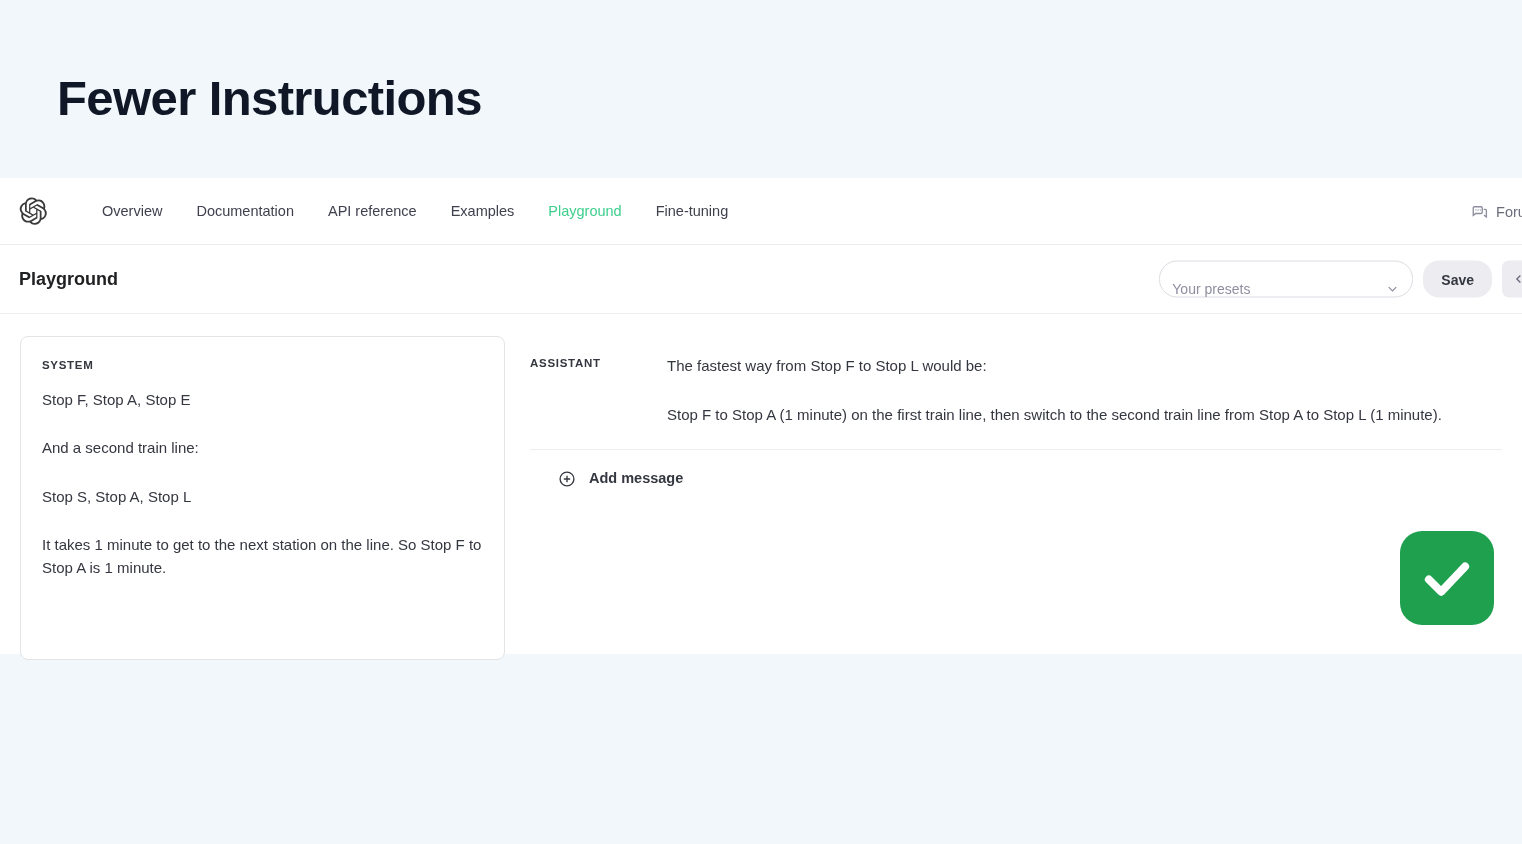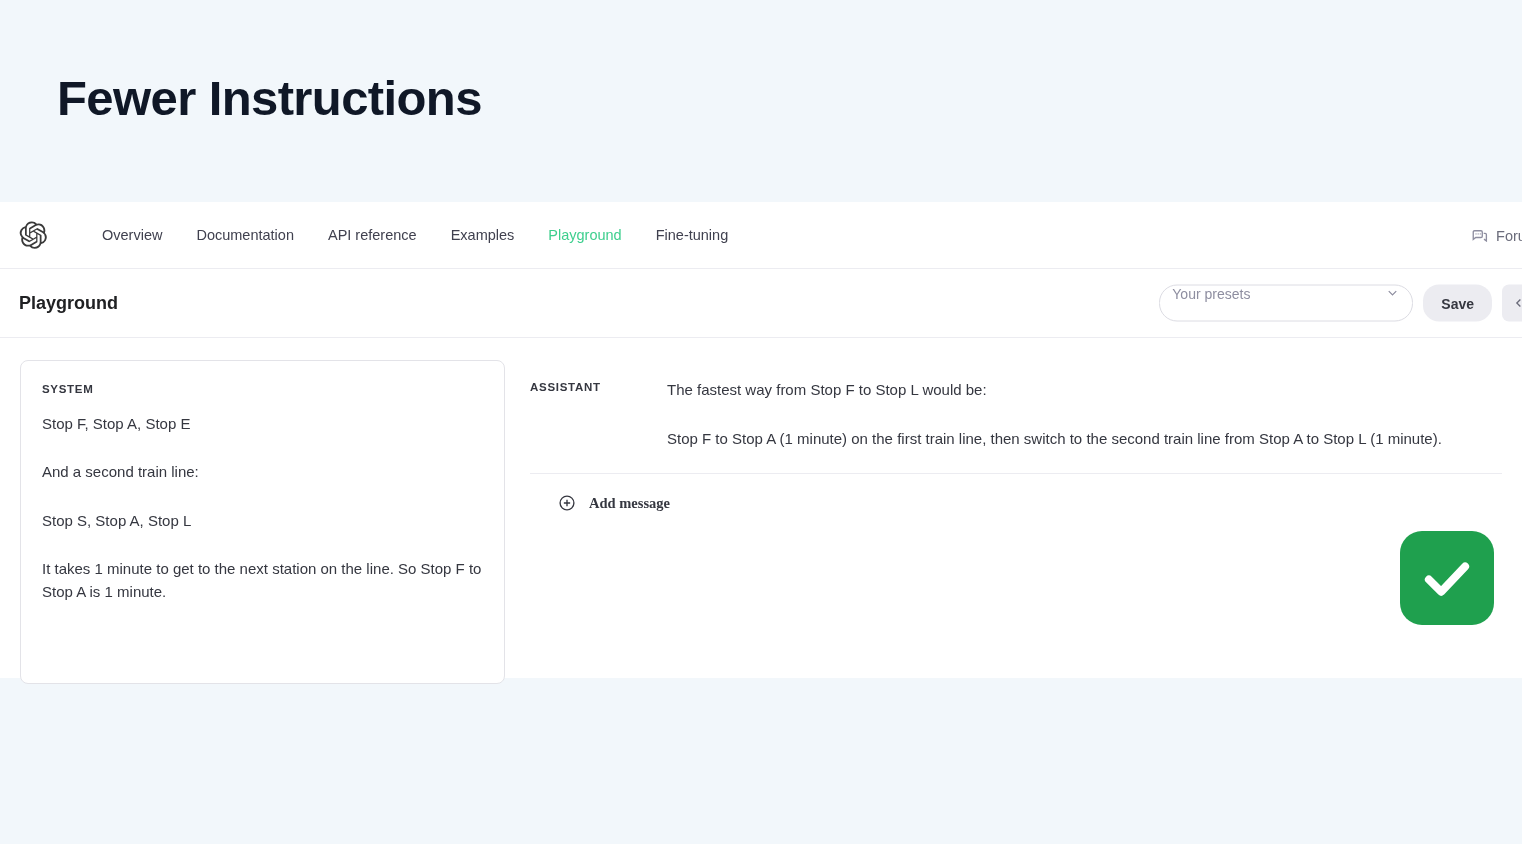--- a/index.html
+++ b/index.html
@@ -16,21 +16,21 @@
     background:#f2f7fb;
   }
   .banner-title {
     position:absolute; left:57px; top:70px;
     font-size:49px; font-weight:800; letter-spacing:-0.6px;
     color:#101827; white-space:nowrap;
   }
 
   
   .app {
-    position:absolute; left:0; top:202px; width:1522px; height:476px;
+    position:absolute; left:0; top:178px; width:1522px; height:476px;
     background:#ffffff;
   }
 
   
   .topnav {
     position:relative; height:67px; width:100%;
     border-bottom:1px solid #ececf1;
     display:flex; align-items:center;
   }
   .logo { margin-left:18px; width:30px; height:30px; display:block; flex:none; }
@@ -55,21 +55,21 @@
   }
   .page-title {
     margin-left:19px; font-size:18px; font-weight:700; color:#202123;
   }
   .subhead-right {
     position:absolute; right:-20px; top:50%; transform:translateY(-50%);
     display:flex; align-items:center; gap:10px;
   }
   .presets {
     width:254px; height:37px; border:1px solid #dcdce3; border-radius:18px;
-    background:#fff; display:flex; align-items:flex-start; padding:0 12px;
+    background:#fff; display:flex; align-items:flex-end; padding:0 12px;
     cursor:pointer;
   }
   .presets-text { font-size:14px; color:#8e8ea0; flex:1; }
   .chev { width:15px; height:15px; display:block; }
   .save-btn {
     height:37px; padding:0 18px; border-radius:16px; background:#ececf1;
     border:none; font-size:14px; font-weight:600; color:#353740;
     display:flex; align-items:center; cursor:pointer;
     font-family:"Liberation Sans", sans-serif;
   }
@@ -103,23 +103,22 @@
     width:137px; flex:none; font-size:11.5px; font-weight:700;
     letter-spacing:0.7px; color:#353740; padding-top:3px;
   }
   .msg-body { flex:1; min-width:0; }
   .msg-para {
     font-size:15px; color:#353740; line-height:1.6; margin-bottom:25px;
   }
   .msg-para:last-child { margin-bottom:0; }
 
   .add-message {
-    display:flex; align-items:center; gap:13px; padding:20px 0 0 28px;
+    display:flex; gap:13px; padding:20px 0 0 28px;
     cursor:pointer;
-    font-family:Liberation Serif, serif;
   }
   .plus-icon { width:18px; height:18px; display:block; flex:none; }
   .add-message-label { font-size:14.5px; font-weight:700; color:#353740; }
 
   
   .check-badge {
     position:absolute; left:1400px; top:531px; width:94px; height:94px;
     border-radius:22px; background:#1fa04e;
     display:flex; align-items:center; justify-content:center; z-index:20;
   }

